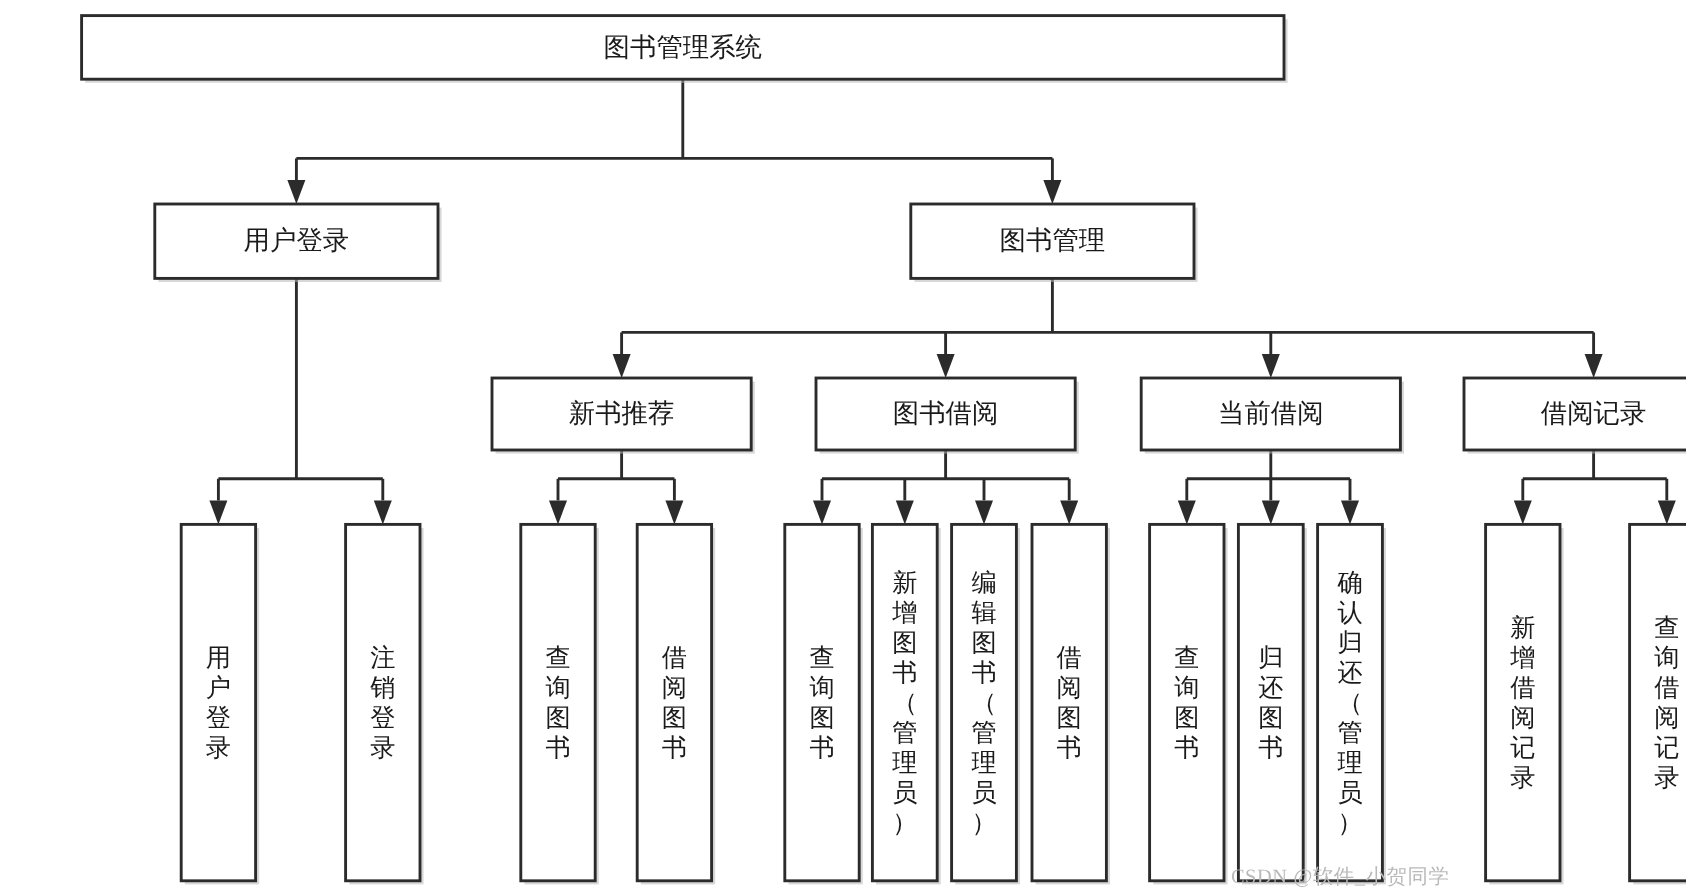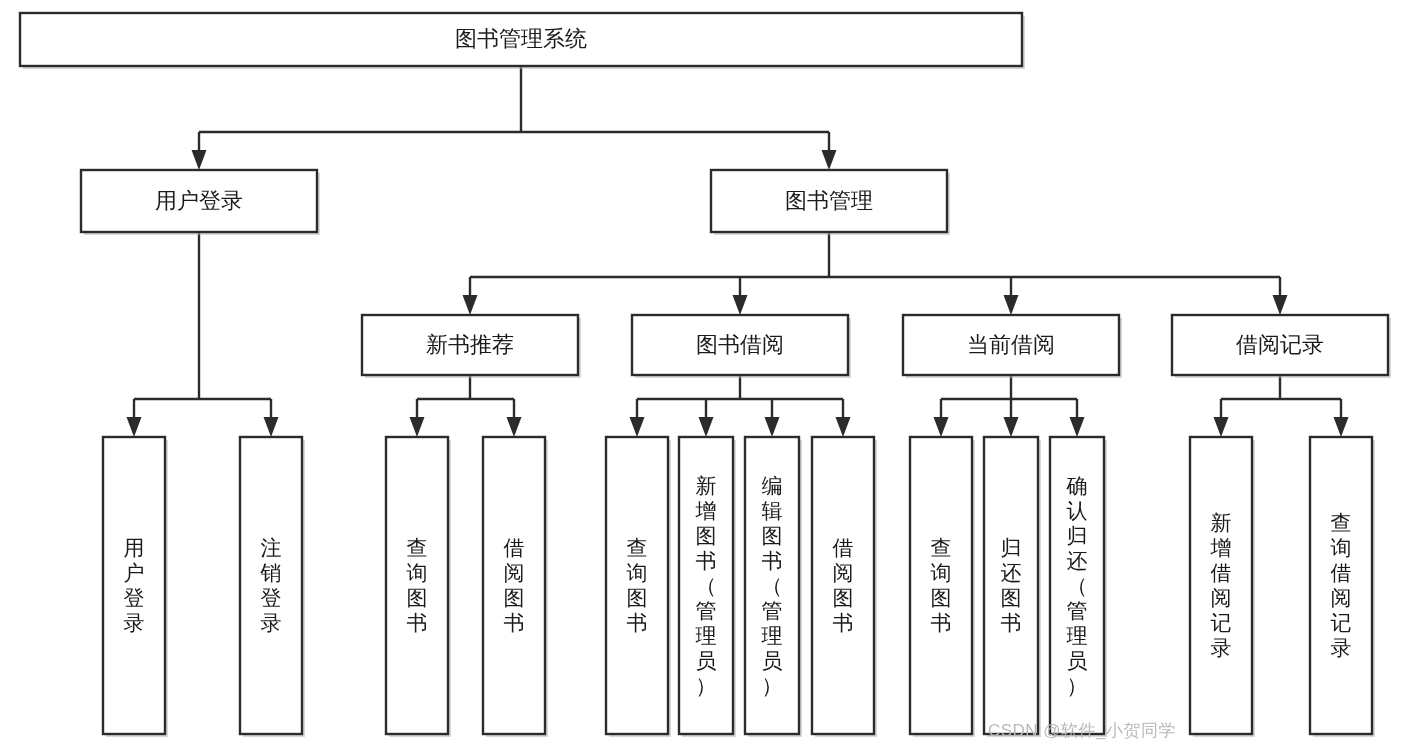--- a/index.html
+++ b/index.html
@@ -10,20 +10,21 @@
   body {
     width: 1405px;
     height: 747px;
     font-family: "Liberation Sans", "DejaVu Sans", sans-serif;
     overflow: hidden;
   }
   #diagram-root {
     position: relative;
     width: 1184px;
     height: 747px;
+    padding-left: 48px;
   }
   svg#flowchart {
     display: block;
     width: 1405px;
     height: 747px;
   }
   .node-box {
     fill: #ffffff;
     stroke: #2b2b2b;
     stroke-width: 2.4;
@@ -50,23 +51,23 @@
     dominant-baseline: middle;
   }
   .node-label-v {
     font-family: "Liberation Sans", "DejaVu Sans", sans-serif;
     font-size: 21px;
     fill: #1a1a1a;
     text-anchor: middle;
   }
   .watermark {
     position: absolute;
-    right: 8px;
+    right: 24px;
     bottom: 5px;
-    font-family: Liberation Sans, sans-serif;
+    font-family: Liberation Serif, serif;
     font-size: 17px;
     color: #b9b9b9;
     letter-spacing: 0.5px;
     white-space: nowrap;
     pointer-events: none;
   }
 </style>
 </head>
 <body>
 

